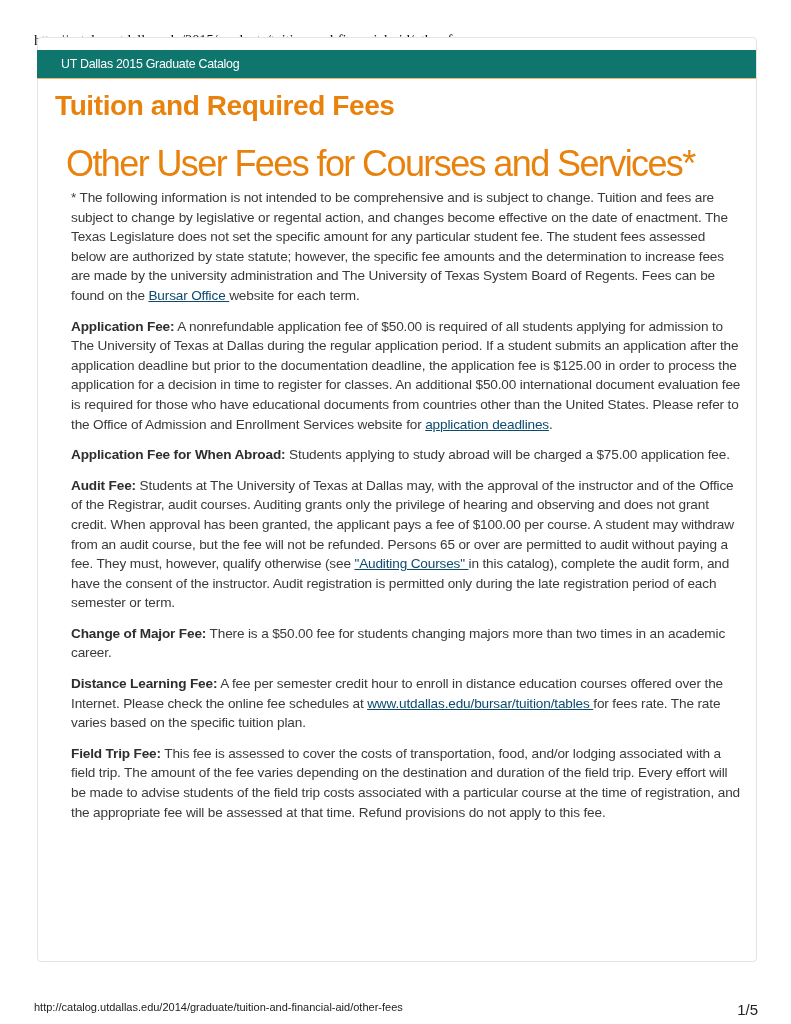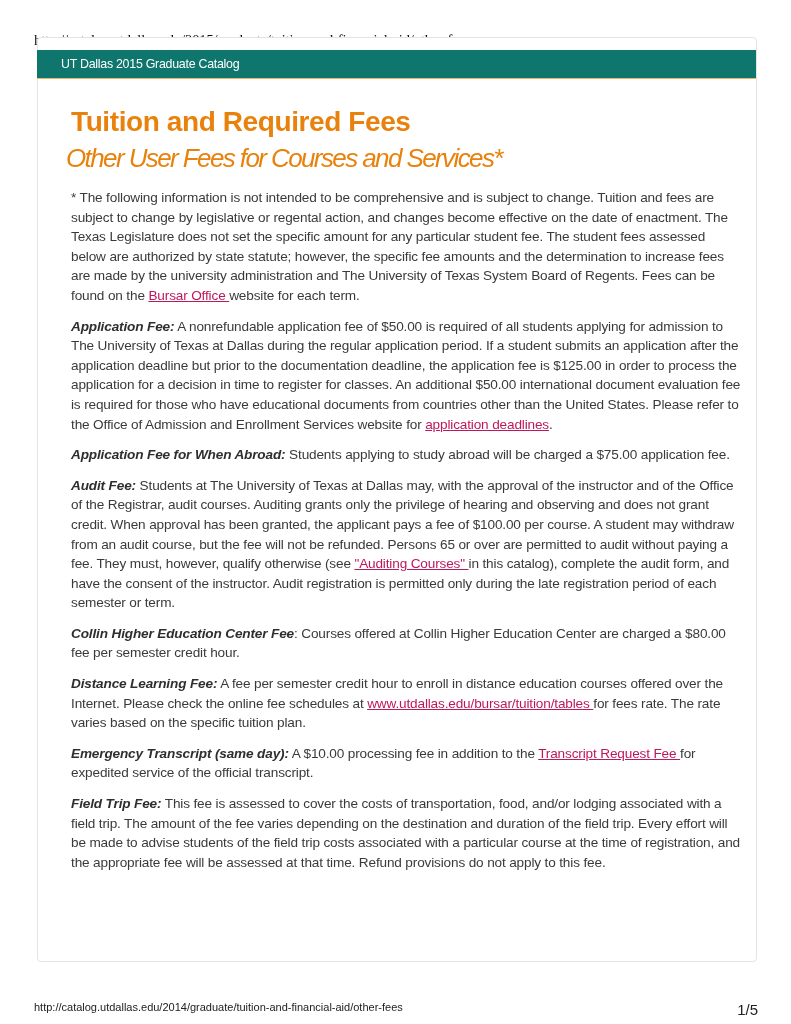--- a/index.html
+++ b/index.html
@@ -53,60 +53,58 @@
     color: #ffffff;
     letter-spacing: -0.3px;
     transform: scaleX(0.92);
     transform-origin: left center;
     white-space: nowrap;
   }
   .page-title {
     position: absolute;
     left: 55px;
     top: 90px;
-    margin: 16px;
+    margin: 0;
     font-family: "Liberation Sans", sans-serif;
     font-weight: bold;
     font-size: 28px;
     color: #e8820c;
     letter-spacing: -0.4px;
     white-space: nowrap;
   }
   .section-title {
     position: absolute;
     left: 66px;
     top: 143px;
     margin: 0;
     font-family: "Liberation Sans", sans-serif;
     font-weight: normal;
-    font-size: 26px;
+    font-size: 36px;
     color: #e8820c;
     letter-spacing: -1.6px;
     white-space: nowrap;
-    font-style: italic;
   }
   .content {
     position: absolute;
     left: 71px;
     top: 188px;
     width: 670px;
     font-size: 13.6px;
     line-height: 19.6px;
     color: #3a3a3a;
     letter-spacing: -0.15px;
   }
   .content p {
     margin: 0 0 11px 0;
   }
   .content b {
     color: #2e2e2e;
-    font-style: italic;
   }
   .content a {
-    color: #be185d;
+    color: #0c4a6e;
     text-decoration: underline;
   }
   .print-footer-url {
     position: absolute;
     left: 34px;
     top: 1001px;
     font-size: 11px;
     color: #222;
     white-space: nowrap;
   }
@@ -134,25 +132,24 @@
 
 <div class="content">
   <p><span>* The following information is not intended to be comprehensive and is subject to change. Tuition and fees are subject to change by legislative or regental action, and changes become effective on the date of enactment. The Texas Legislature does not set the specific amount for any particular student fee. The student fees assessed below are authorized by state statute; however, the specific fee amounts and the determination to increase fees are made by the university administration and The University of Texas System Board of Regents. Fees can be found on the </span><a>Bursar Office </a><span>website for each term.</span></p>
 
   <p><b>Application Fee:</b><span> A nonrefundable application fee of $50.00 is required of all students applying for admission to  The University of Texas at Dallas during the regular application period. If a student submits an application after  the application deadline but prior to the documentation deadline, the application fee is $125.00 in order to process the application for a decision in time to register for classes. An additional $50.00 international document evaluation fee is required for those who have educational documents from countries other than the United States. Please refer to the Office of Admission and Enrollment Services website for </span><a>application deadlines</a><span>.</span></p>
 
   <p><b>Application Fee for When Abroad:</b><span>  Students applying to study abroad will be charged a $75.00 application fee.</span></p>
 
   <p><b>Audit Fee:</b><span> Students at The University of Texas at Dallas may, with the approval of the instructor and of the Office of the Registrar, audit courses. Auditing grants only the privilege of hearing and observing and does not grant credit. When approval has been granted, the applicant pays a fee of $100.00 per course. A student may withdraw from an audit course, but the fee will not be refunded. Persons 65 or over are permitted to audit without paying a fee. They must, however, qualify otherwise (see </span><a>"Auditing Courses" </a><span>in this catalog), complete the audit form, and have the consent of the instructor. Audit registration is permitted only during the late registration period of each semester or term.</span></p>
 
+  <p><b>Change of Major Fee:</b><span> There is a $50.00 fee for students changing majors more than two times in an academic  career.</span></p>
 
-  <p><b>Collin Higher Education Center Fee</b><span>: Courses offered at Collin Higher Education Center are charged a $80.00  fee per semester credit hour.</span></p>
 
 
   <p><b>Distance Learning Fee:</b><span> A fee per semester credit hour to enroll in distance education courses offered over the  Internet. Please check the online fee schedules at </span><a>www.utdallas.edu/bursar/tuition/tables </a><span>for fees rate. The  rate varies based on the specific tuition plan.</span></p>
 
-  <p><b>Emergency Transcript (same day):</b><span> A $10.00 processing fee in addition to the </span><a>Transcript Request Fee </a><span>for expedited service of the official transcript.</span></p>
 
   <p><b>Field Trip Fee:</b><span> This fee is assessed to cover the costs of transportation, food, and/or lodging associated with a field trip.  The amount of the fee varies depending on the destination and duration of the field trip. Every effort will be made to advise students of the field trip costs associated with a particular course at the time of registration, and the appropriate fee will be assessed at that time. Refund provisions do not apply to this fee.</span></p>
 </div>
 
 <div class="print-footer-url">http://catalog.utdallas.edu/2014/graduate/tuition-and-financial-aid/other-fees</div>
 <div class="print-footer-page">1/5</div>
 
 </body></html>

